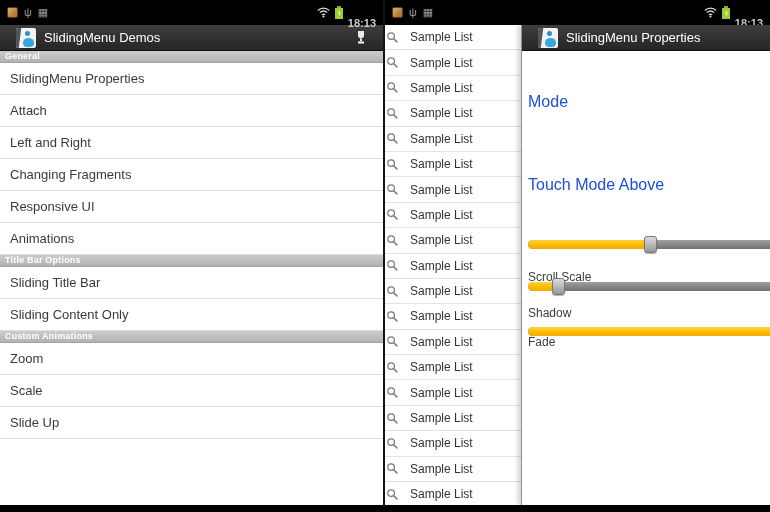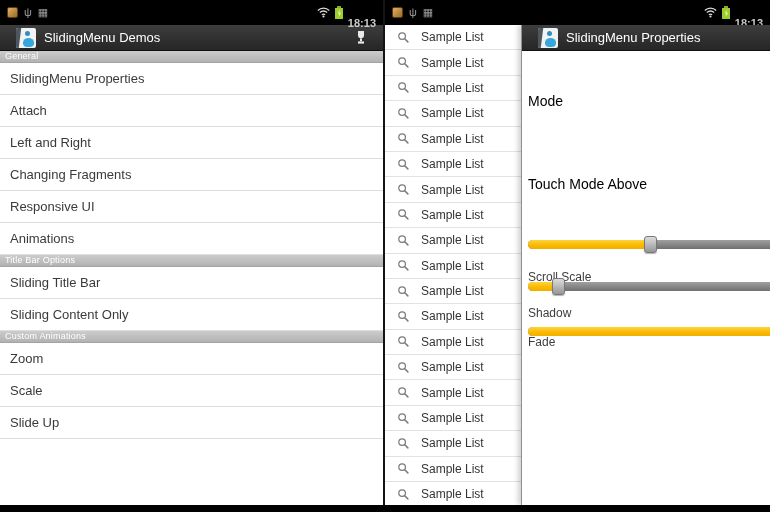--- a/index.html
+++ b/index.html
@@ -22,35 +22,35 @@
              display:flex;align-items:center;padding:0 16px;gap:8px;box-sizing:border-box;}
   .ab-title{color:#fff;font-size:13px;white-space:nowrap;overflow:hidden;}
   .ab-spacer{flex:1;}
   .app-icon{width:20px;height:20px;background:#f2f2f2;border-radius:2px;position:relative;overflow:hidden;flex:0 0 auto;}
   .app-icon .band{position:absolute;left:0;top:0;width:6px;height:100%;background:#4d555d;transform:skewX(-7deg) translateX(-2px);}
   .app-icon .blob{position:absolute;left:7px;bottom:1px;width:11px;height:9px;background:#36a7dc;border-radius:55% 55% 45% 45%;}
   .app-icon .blob2{position:absolute;left:9px;top:3px;width:5px;height:5px;background:#2e90c2;border-radius:50%;}
 
   
   .sec-header{height:12px;line-height:11px;background:linear-gradient(#cccccc,#b2b2b2);
-              border-bottom:1px solid #a3a3a3;color:#fff;font-size:9px;font-weight:normal;
+              border-bottom:1px solid #a3a3a3;color:#fff;font-size:9px;font-weight:bold;
               padding-left:5px;box-sizing:border-box;letter-spacing:.2px;}
   .demo-row{height:32px;line-height:31px;border-bottom:1px solid #dedede;padding-left:10px;
             font-size:13px;color:#3a3a3a;box-sizing:border-box;background:#fff;}
 
   
   .behind-menu{position:absolute;left:0;top:25px;width:136px;bottom:0;background:#fff;overflow:hidden;}
   .sample-row{height:25.4px;border-bottom:1px solid #e2e2e2;display:flex;align-items:center;
-              padding-left:12px;gap:11px;font-size:12px;color:#333;box-sizing:border-box;}
+              padding-left:1px;gap:11px;font-size:12px;color:#333;box-sizing:border-box;}
   .mag{width:13px;height:13px;flex:0 0 auto;}
 
   
   .above-view{position:absolute;left:136px;top:25px;right:0;bottom:0;background:#fff;
               border-left:1px solid #8f8f8f;box-shadow:-3px 0 5px rgba(0,0,0,.18);}
-  .prop-label{position:absolute;left:6px;font-size:14px;color:#000000;}
+  .prop-label{position:absolute;left:6px;font-size:16px;color:#1d4ed8;}
   #mode-label{top:68px;}
   #touch-label{top:151px;}
   .slider-label{position:absolute;left:6px;font-size:12px;color:#3d3d3d;margin-top:44px;}
   .slider{position:absolute;left:6px;right:0;height:19px;}
   .slider .track{position:absolute;left:0;right:0;top:5px;height:9px;border-radius:5px 0 0 5px;
                  background:linear-gradient(#a0a0a0,#707070);}
   .slider .fill{position:absolute;left:0;top:5px;height:9px;border-radius:5px 0 0 5px;
                 background:linear-gradient(#ffd33a,#f8b900 60%,#f3ae00);}
   .slider .thumb{position:absolute;top:1px;width:13px;height:17px;border-radius:3px;
                  background:linear-gradient(#dcdcdc,#969696);border:1px solid #787878;

